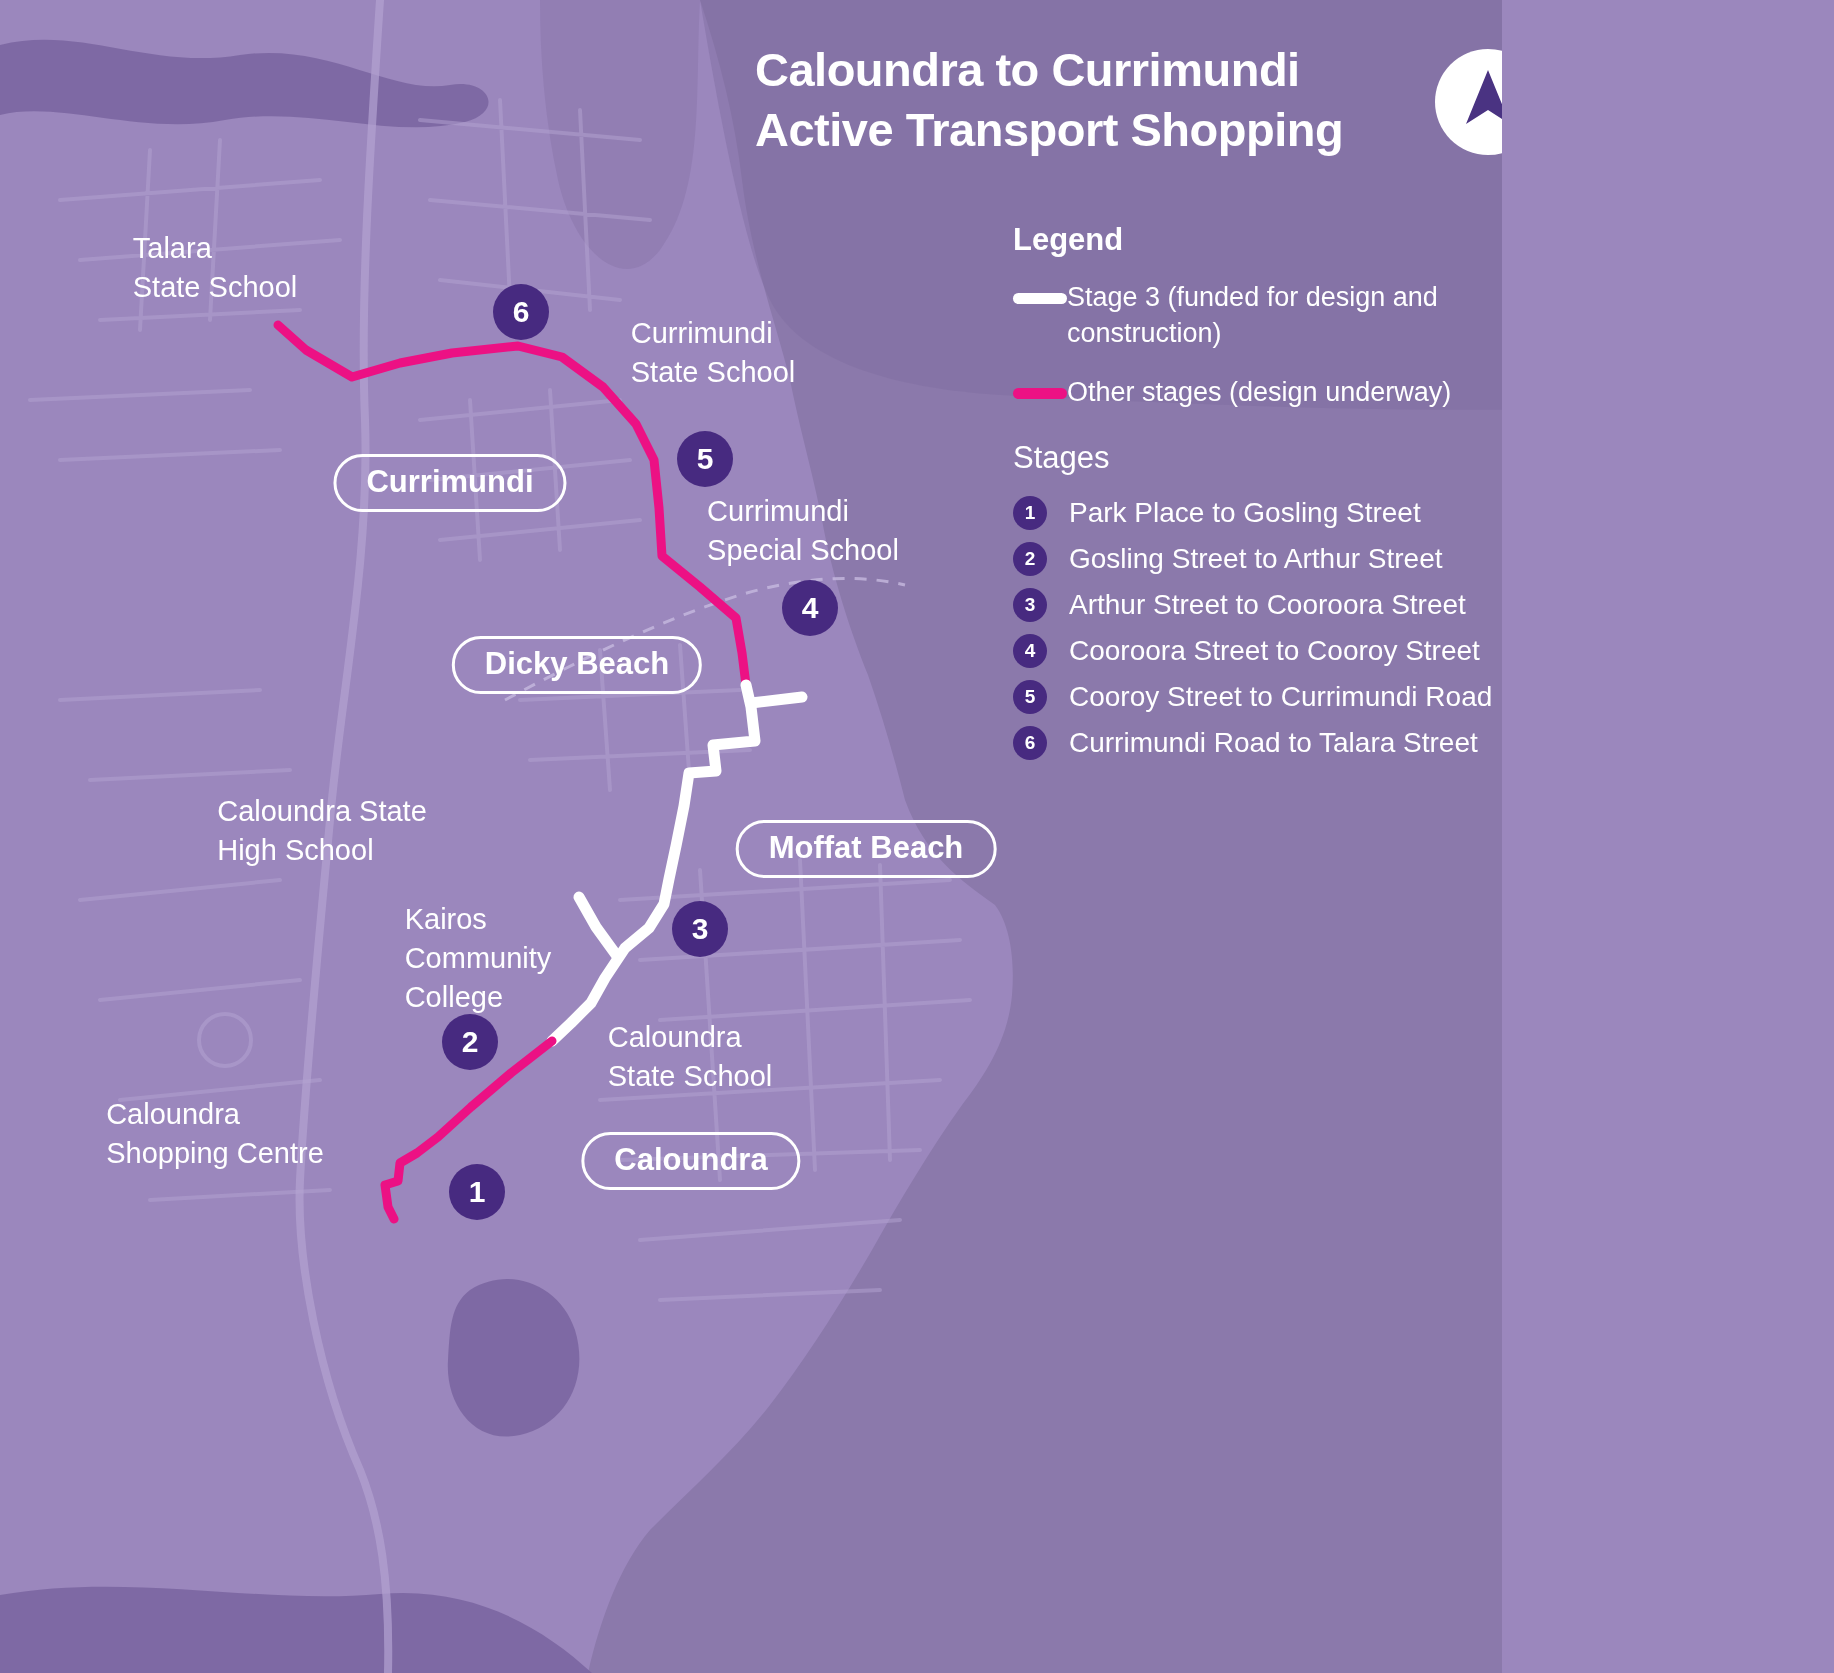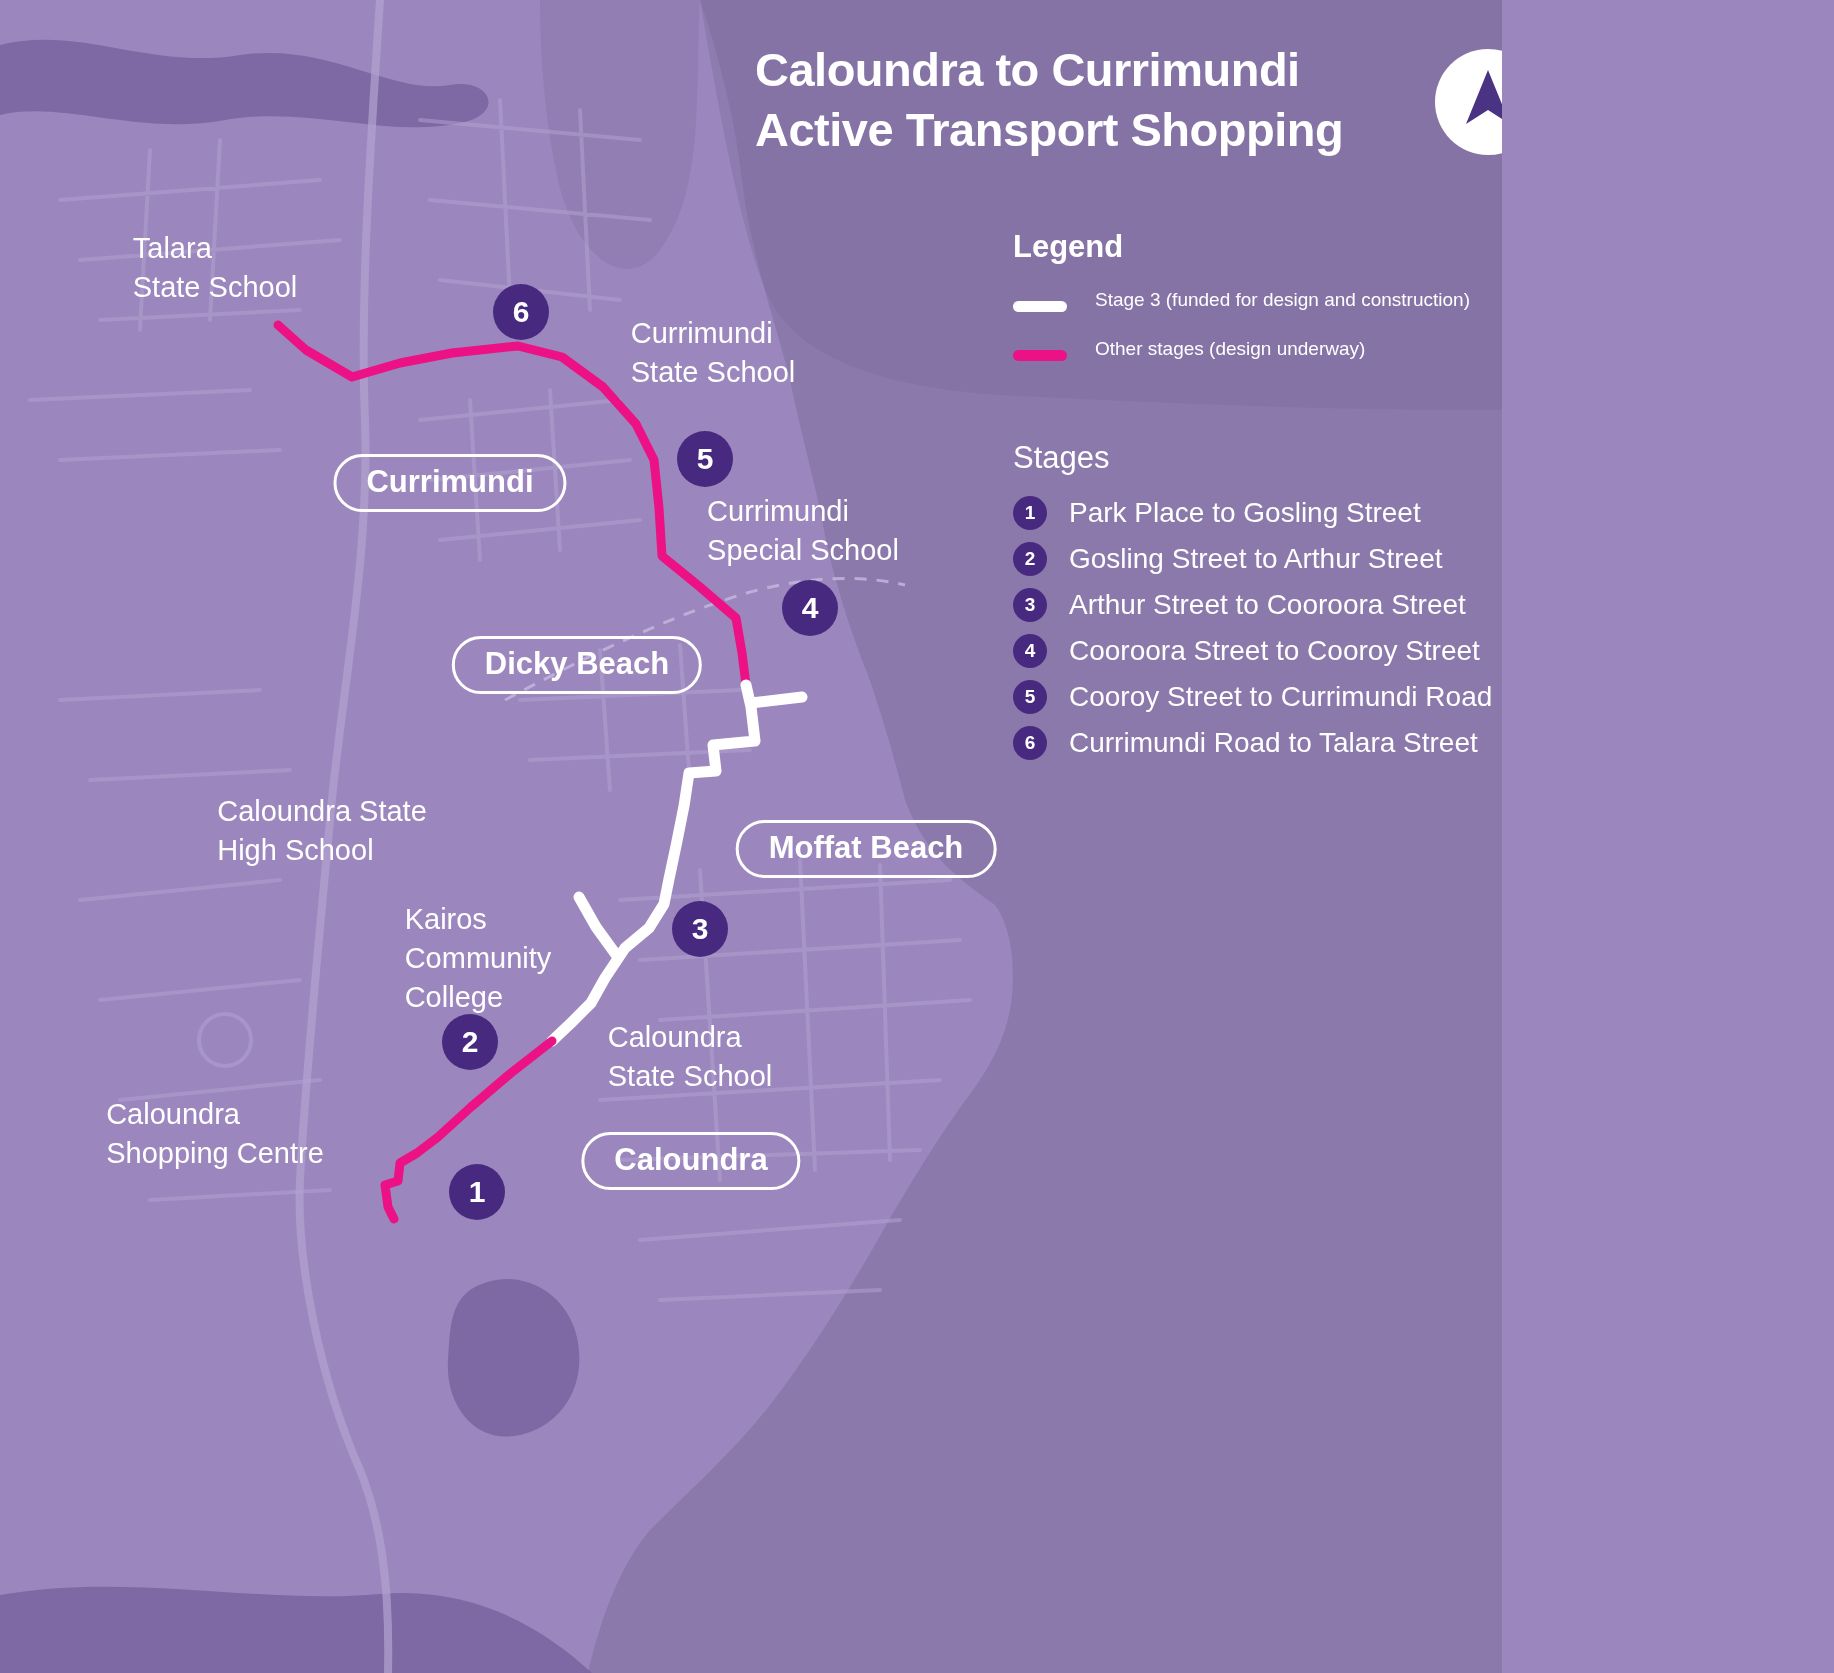--- a/index.html
+++ b/index.html
@@ -8,24 +8,24 @@
     font-family:"Liberation Sans",sans-serif;color:#ffffff;
   }
   #map-svg{position:absolute;left:0;top:0;width:1834px;height:1673px;}
 
   
   .title-block{position:absolute;left:755px;top:40px;line-height:60px;
     font-size:47px;font-weight:700;letter-spacing:-0.5px;}
   .north-wrap{position:absolute;left:1434px;top:48px;width:108px;height:108px;}
 
   
-  .legend{position:absolute;left:1013px;top:229px;}
+  .legend{position:absolute;left:1013px;top:222px;}
   .legend-heading{font-size:31px;font-weight:700;margin-bottom:22px;}
-  .legend-item{display:flex;align-items:center;gap:28px;margin-bottom:24px;
-    font-size:19px;line-height:1.32;}
+  .legend-item{display:flex;align-items:flex-start;margin-bottom:24px;
+    font-size:27px;line-height:1.32;}
   .legend-item .label{max-width:400px;}
   .swatch{width:54px;height:11px;border-radius:6px;margin-top:13px;flex:none;}
   .swatch-white{background:#ffffff;}
   .swatch-pink{background:#ec1184;}
 
   
   .stages{position:absolute;left:1013px;top:440px;}
   .stages-heading{font-size:31px;font-weight:400;margin-bottom:20px;}
   .stage-row{display:flex;align-items:center;gap:22px;margin-bottom:12px;font-size:28px;}
   .stage-num{width:34px;height:34px;border-radius:50%;background:#472a80;color:#fff;

